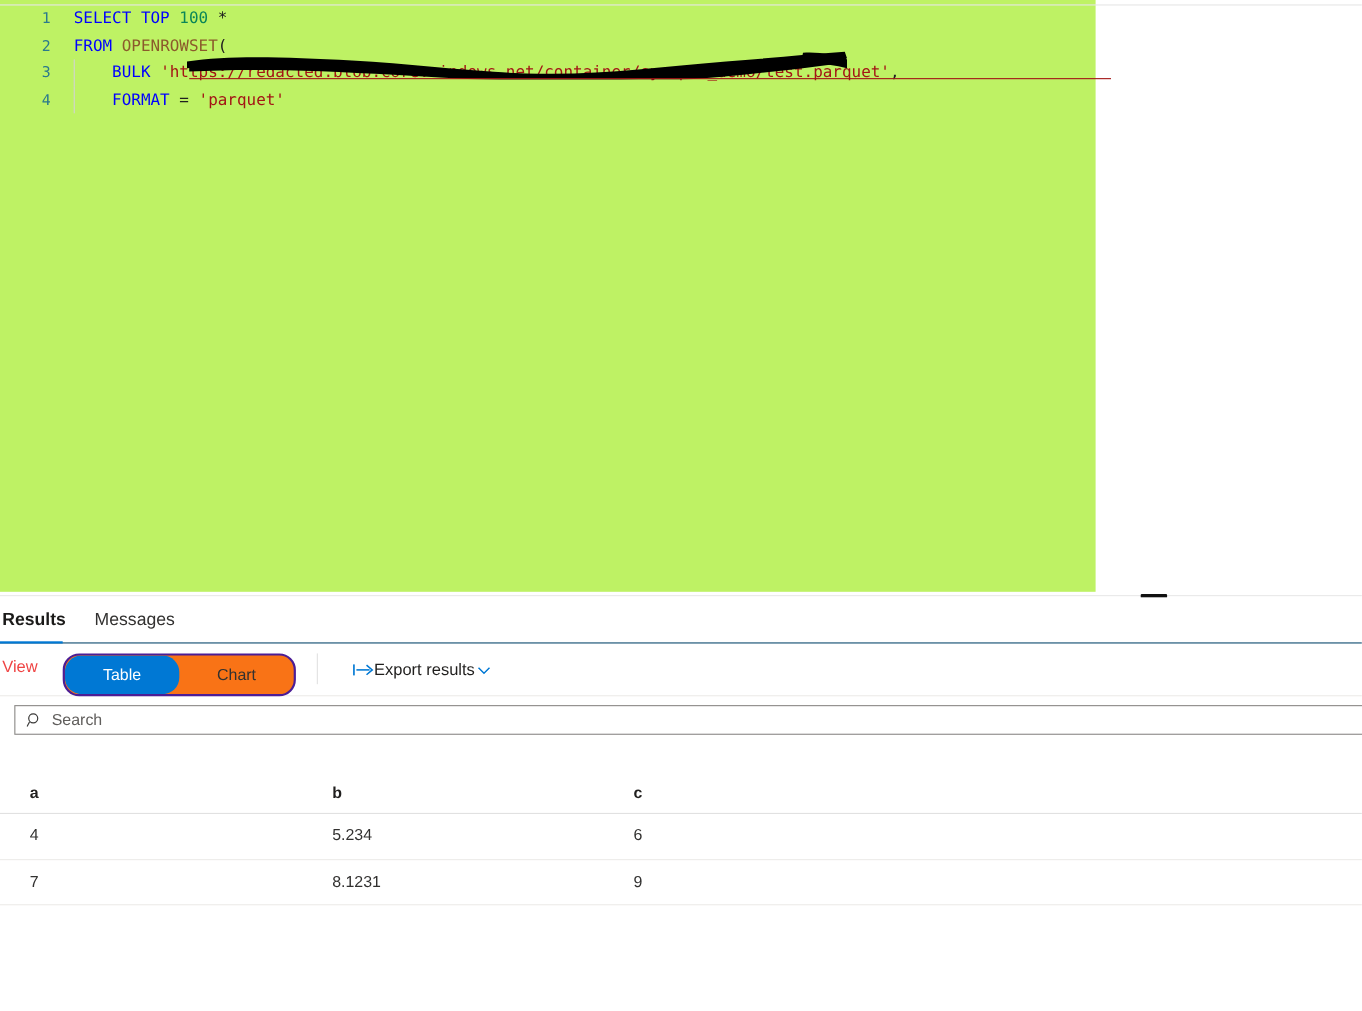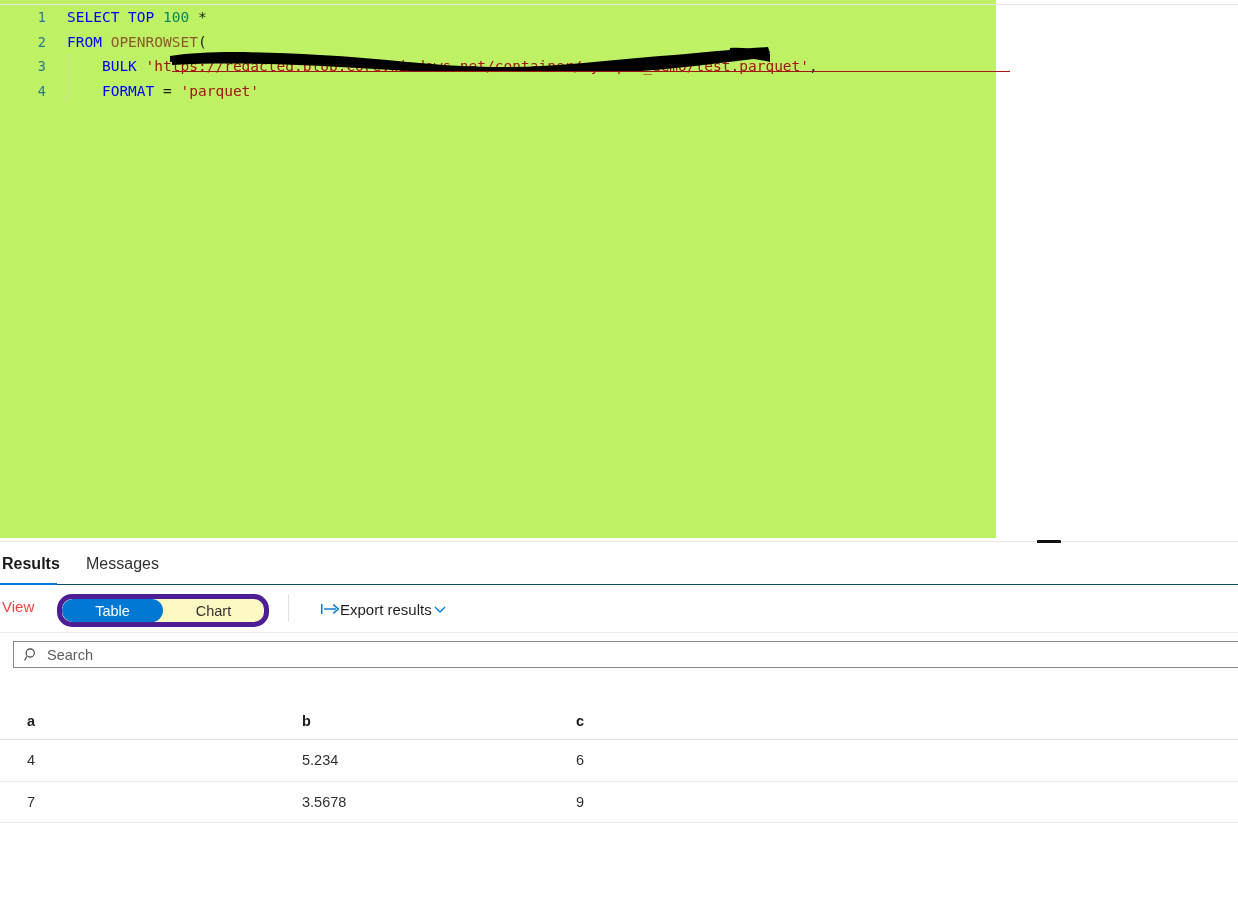--- a/index.html
+++ b/index.html
@@ -148,26 +148,26 @@
   }
   .view-label {
     position: absolute;
     left: 2px; top: 13px;
     font-size: 15px;
     color: #ef4444;
   }
   .toggle-group {
     position: absolute;
     left: 57px; top: 9px;
-    width: 212px; height: 33px;
-    border: 5px solid #4c1d95;
+    width: 212px; height: 39px;
+    border: 2px solid #4c1d95;
     border-radius: 15px;
     display: flex;
     overflow: hidden;
-    background: #fef9c3;
+    background: #f97316;
   }
   .toggle-opt {
     flex: 1;
     display: flex;
     align-items: center;
     justify-content: center;
     font-size: 14.5px;
     color: #323130;
     cursor: pointer;
     border-radius: 15px;
@@ -324,17 +324,17 @@
         <div class="cell c1">b</div>
         <div class="cell c2">c</div>
       </div>
       <div class="grid-row">
         <div class="cell c0">4</div>
         <div class="cell c1">5.234</div>
         <div class="cell c2">6</div>
       </div>
       <div class="grid-row">
         <div class="cell c0">7</div>
-        <div class="cell c1">3.5678</div>
+        <div class="cell c1">8.1231</div>
         <div class="cell c2">9</div>
       </div>
     </div>
 </div>
 
 </body></html>

